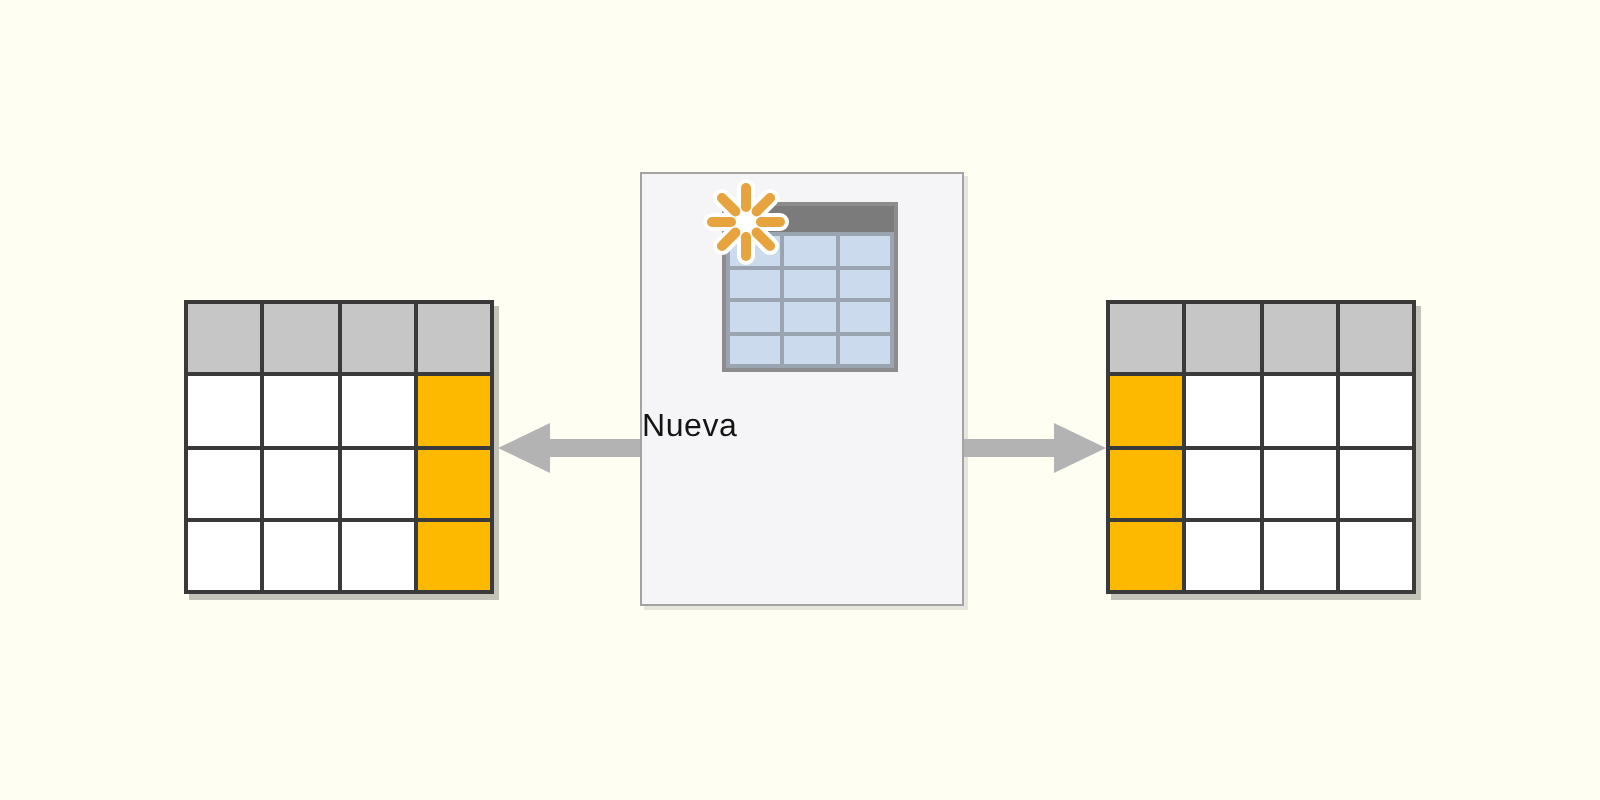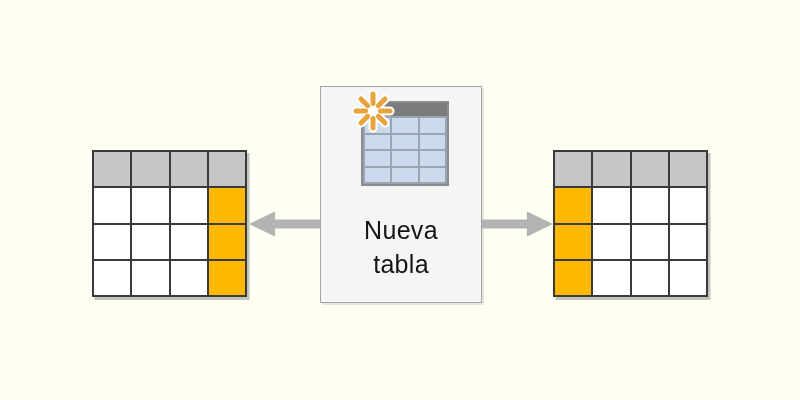--- a/index.html
+++ b/index.html
@@ -48,23 +48,23 @@
     flex-direction: column;
   }
   .icon-header { flex: none; height: 13px; background: var(--icon-header, #7B7B7B); }
   .icon-grid   { flex: 1; display: grid; gap: 2px; padding: 2px; background: var(--icon-line, #9AA5B1); }
   .icon-cell   { background: var(--icon-cell, #CBDAEC); }
 
   .sparkle { position: absolute; left: 30px; top: 2px; width: 44px; height: 44px; }
 
   .card-label {
     position: absolute;
-    left: 0; right: 0; top: 126px;
-    text-align: center;
-    font-size: 25px;
+    left: 0; right: 0; top: 110px;
+    text-align: left;
+    font-size: 16px;
     line-height: 34px;
     letter-spacing: 0.3px;
     color: var(--text, #141414);
   }
 
   
   .arrow { position: absolute; width: 72px; height: 28px; }
   .arrow polygon { fill: var(--arrow, #B3B3B3); }
   .arrow-left  { left: 248px; top: 210px; }
   .arrow-right { left: 482px; top: 210px; }
@@ -130,21 +130,20 @@
         <line x1="22.00" y1="29.50" x2="22.00" y2="39.00" stroke="#E7A33E" stroke-width="5" stroke-linecap="round"></line>
         <line x1="16.70" y1="27.30" x2="9.98" y2="34.02" stroke="#E7A33E" stroke-width="5" stroke-linecap="round"></line>
         <line x1="14.50" y1="22.00" x2="5.00" y2="22.00" stroke="#E7A33E" stroke-width="5" stroke-linecap="round"></line>
         <line x1="16.70" y1="16.70" x2="9.98" y2="9.98" stroke="#E7A33E" stroke-width="5" stroke-linecap="round"></line>
         <line x1="22.00" y1="14.50" x2="22.00" y2="5.00" stroke="#E7A33E" stroke-width="5" stroke-linecap="round"></line>
         <line x1="27.30" y1="16.70" x2="34.02" y2="9.98" stroke="#E7A33E" stroke-width="5" stroke-linecap="round"></line>
         <circle cx="22" cy="22" r="4.5" fill="#FFFFFF"></circle>
       </svg>
     <div class="card-label">
       <div>Nueva</div>
-      <div>tabla</div>
     </div>
   </div>
 
   <svg class="arrow arrow-right" viewBox="0 0 72 28">
     <polygon points="71,14 45,1.5 45,9.5 0,9.5 0,18.5 45,18.5 45,26.5"></polygon>
   </svg>
 
   <div class="tbl tbl-right" style="grid-template-columns: repeat(4, 1fr);">
       <div class="cell" style="background: rgb(198, 198, 198);"></div>
       <div class="cell" style="background: rgb(198, 198, 198);"></div>

